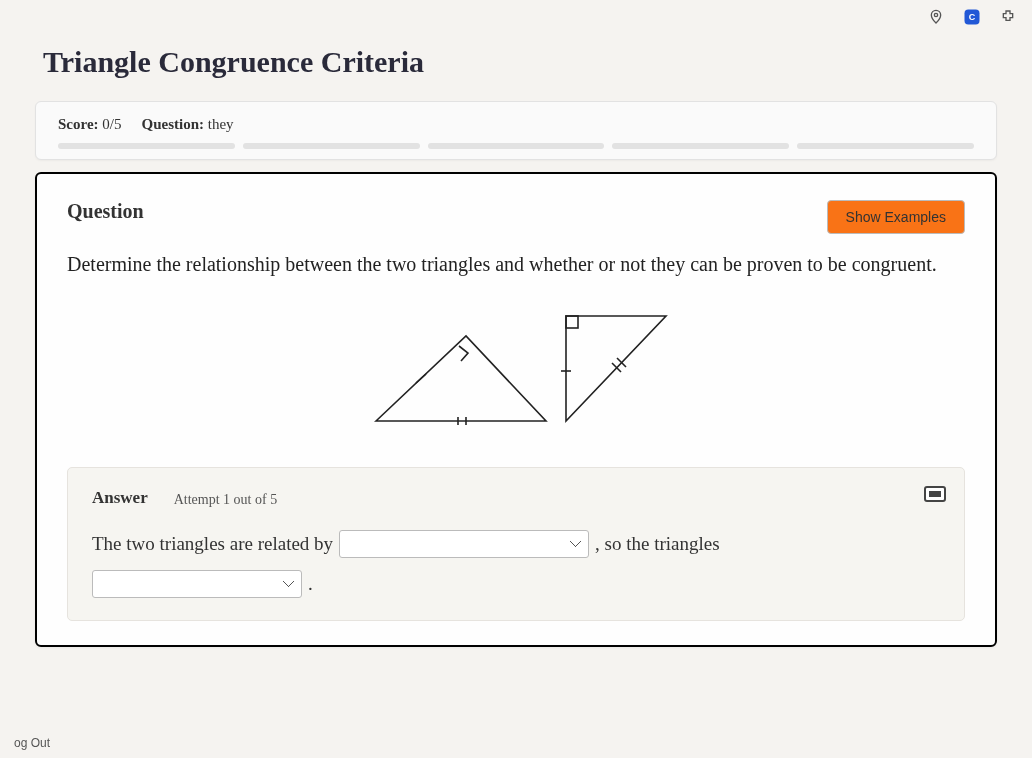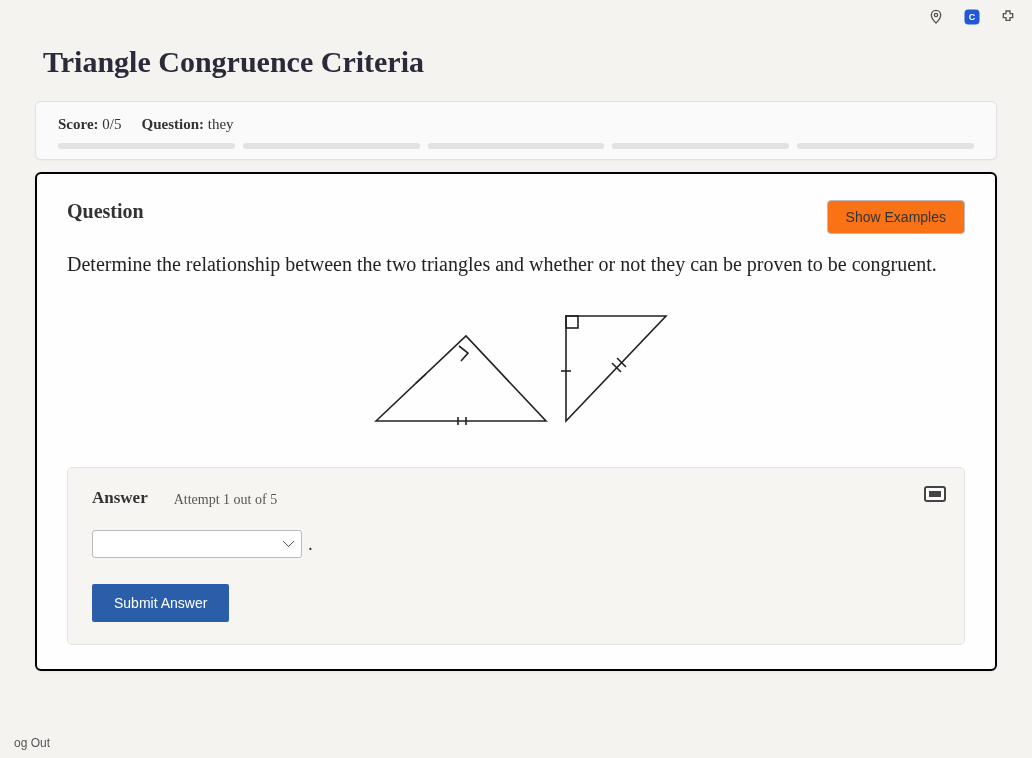--- a/index.html
+++ b/index.html
@@ -222,25 +222,31 @@
       </svg>
     </div>
 
     <div class="answer-panel">
       <div class="keyboard-icon"></div>
       <div class="answer-header">
         <span class="answer-label">Answer</span>
         <span class="attempt-text">Attempt 1 out of 5</span>
       </div>
 
+      <div class="answer-line">
+        <span>The two triangles are related by</span>
+        <select class="inline-select sel-wide" value="">
+          <option></option>
+        </select>
+        <span>, so the triangles</span>
+      </div>
       <div class="answer-line answer-line2">
         <select class="inline-select sel-med" value="">
           <option></option>
         </select>
         <span>.</span>
       </div>
 
-      <button class="submit-btn">Submit Answer</button>
     </div>
   </div>
 </div>
 
 <div class="logout-corner">og Out</div>
 
 </body></html>

